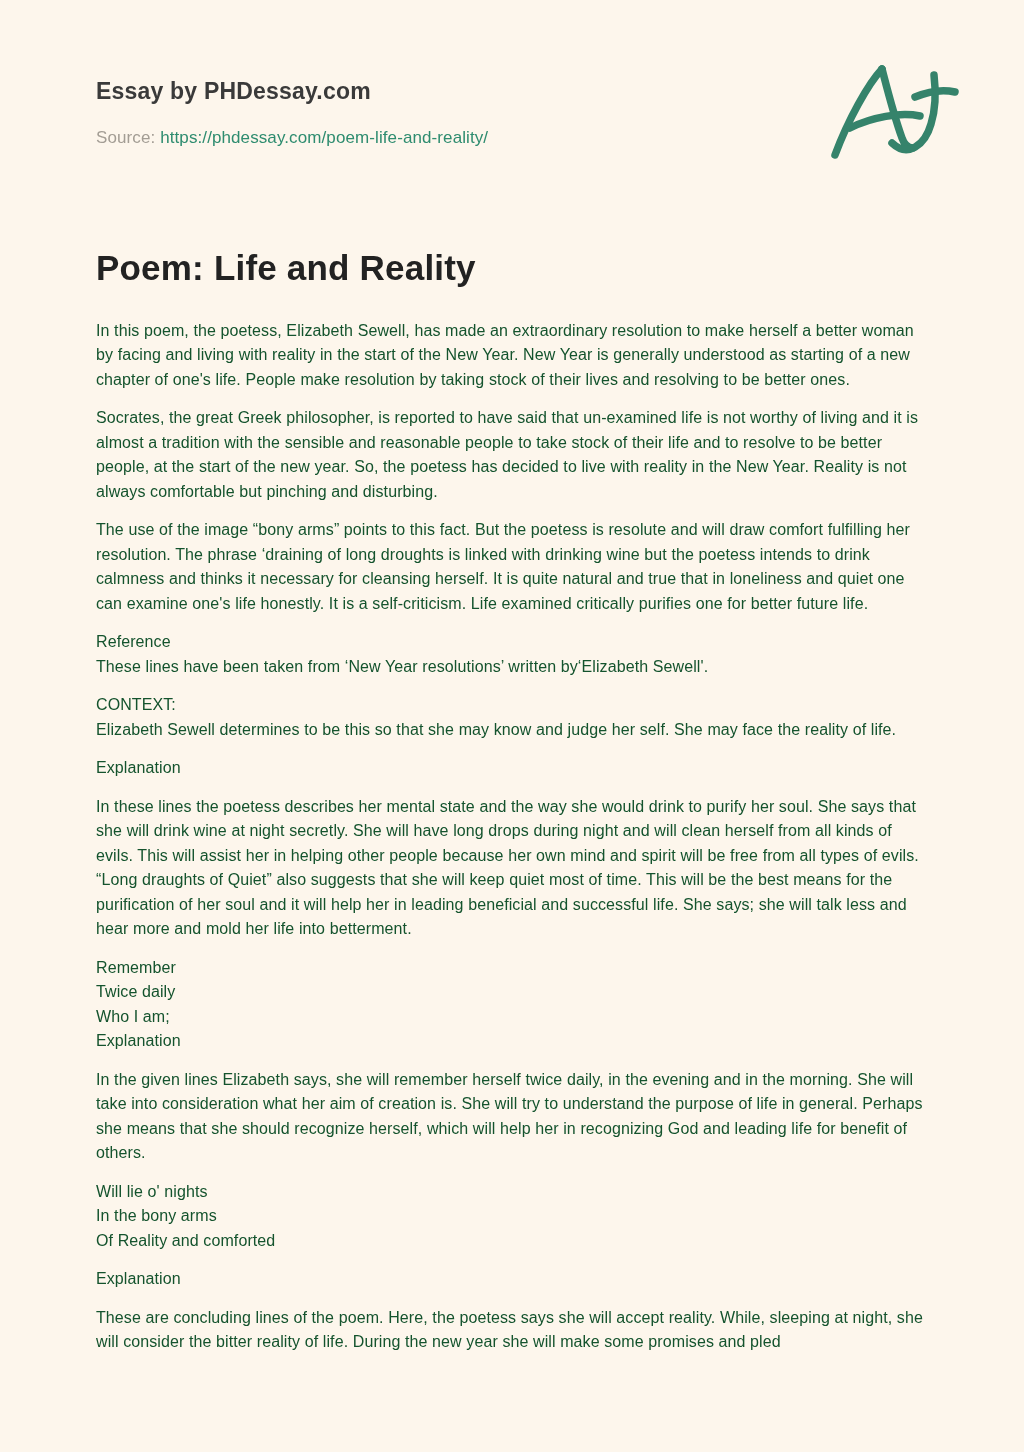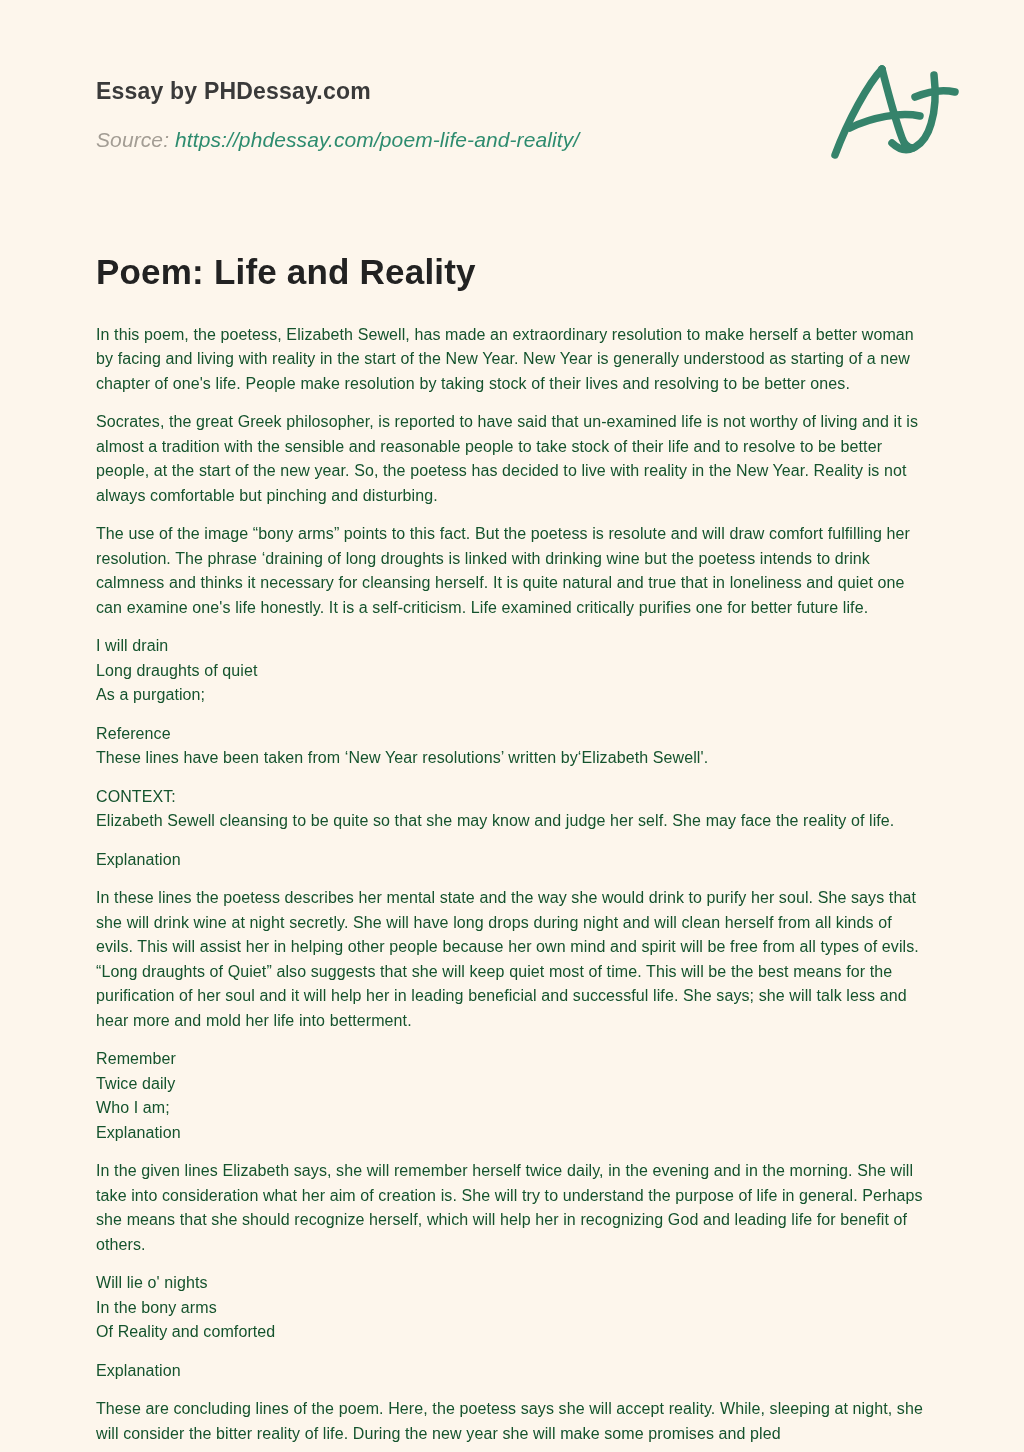--- a/index.html
+++ b/index.html
@@ -26,23 +26,22 @@
   }
   .header-title {
     margin: 0;
     font-size: 23px;
     font-weight: 700;
     color: #3a3a3a;
     letter-spacing: 0.2px;
   }
   .source-line {
     margin-top: 23px;
-    font-size: 21px;
+    font-size: 17px;
     letter-spacing: 0.1px;
-    font-style: italic;
   }
   .source-label {
     color: #a39d94;
   }
   .source-link {
     color: #2e8c6f;
     text-decoration: none;
   }
   .logo {
     position: absolute;
@@ -96,27 +95,24 @@
       <path d="M87 39 C 99 34 114 31 127 34"></path>
     </g>
   </svg>
 
   <h1 class="article-title">Poem: Life and Reality</h1>
 
   <div class="article-body">
     <p class="block">In this poem, the poetess, Elizabeth Sewell, has made an extraordinary resolution to make herself a better woman by facing and living with reality in the start of the New Year. New Year is generally understood as starting of a new chapter of one's life. People make resolution by taking stock of their lives and resolving to be better ones.</p>
     <p class="block">Socrates, the great Greek philosopher, is reported to have said that un-examined life is not worthy of living and it is almost a tradition with the sensible and reasonable people to take stock of their life and to resolve to be better people, at the start of the new year. So, the poetess has decided to live with reality in the New Year. Reality is not always comfortable but pinching and disturbing.</p>
     <p class="block">The use of the image “bony arms” points to this fact. But the poetess is resolute and will draw comfort fulfilling her resolution. The phrase ‘draining of long droughts is linked with drinking wine but the poetess intends to drink calmness and thinks it necessary for cleansing herself. It is quite natural and true that in loneliness and quiet one can examine one's life honestly. It is a self-criticism. Life examined critically purifies one for better future life.</p>
-    <p class="block verse">I will drain
-Long draughts of quiet
-As a purgation;</p>
     <p class="block verse">Reference
 These lines have been taken from ‘New Year resolutions’ written by‘Elizabeth Sewell'.</p>
     <p class="block verse">CONTEXT:
-Elizabeth Sewell cleansing to be quite so that she may know and judge her self. She may face the reality of life.</p>
+Elizabeth Sewell determines to be this so that she may know and judge her self. She may face the reality of life.</p>
     <p class="block">Explanation</p>
     <p class="block">In these lines the poetess describes her mental state and the way she would drink to purify her soul. She says that she will drink wine at night secretly. She will have long drops during night and will clean herself from all kinds of evils. This will assist her in helping other people because her own mind and spirit will be free from all types of evils. “Long draughts of Quiet” also suggests that she will keep quiet most of time. This will be the best means for the purification of her soul and it will help her in leading beneficial and successful life. She says; she will talk less and hear more and mold her life into betterment.</p>
     <p class="block verse">Remember
 Twice daily
 Who I am;
 Explanation</p>
     <p class="block">In the given lines Elizabeth says, she will remember herself twice daily, in the evening and in the morning. She will take into consideration what her aim of creation is. She will try to understand the purpose of life in general. Perhaps she means that she should recognize herself, which will help her in recognizing God and leading life for benefit of others.</p>
     <p class="block verse">Will lie o' nights
 In the bony arms
 Of Reality and comforted</p>

